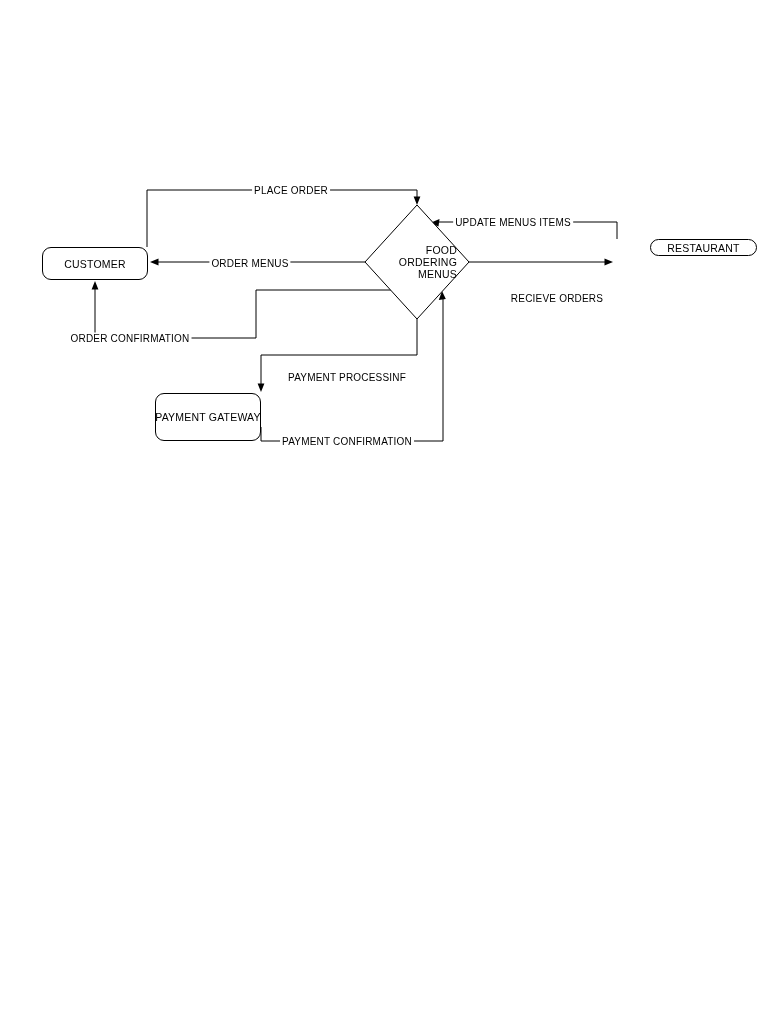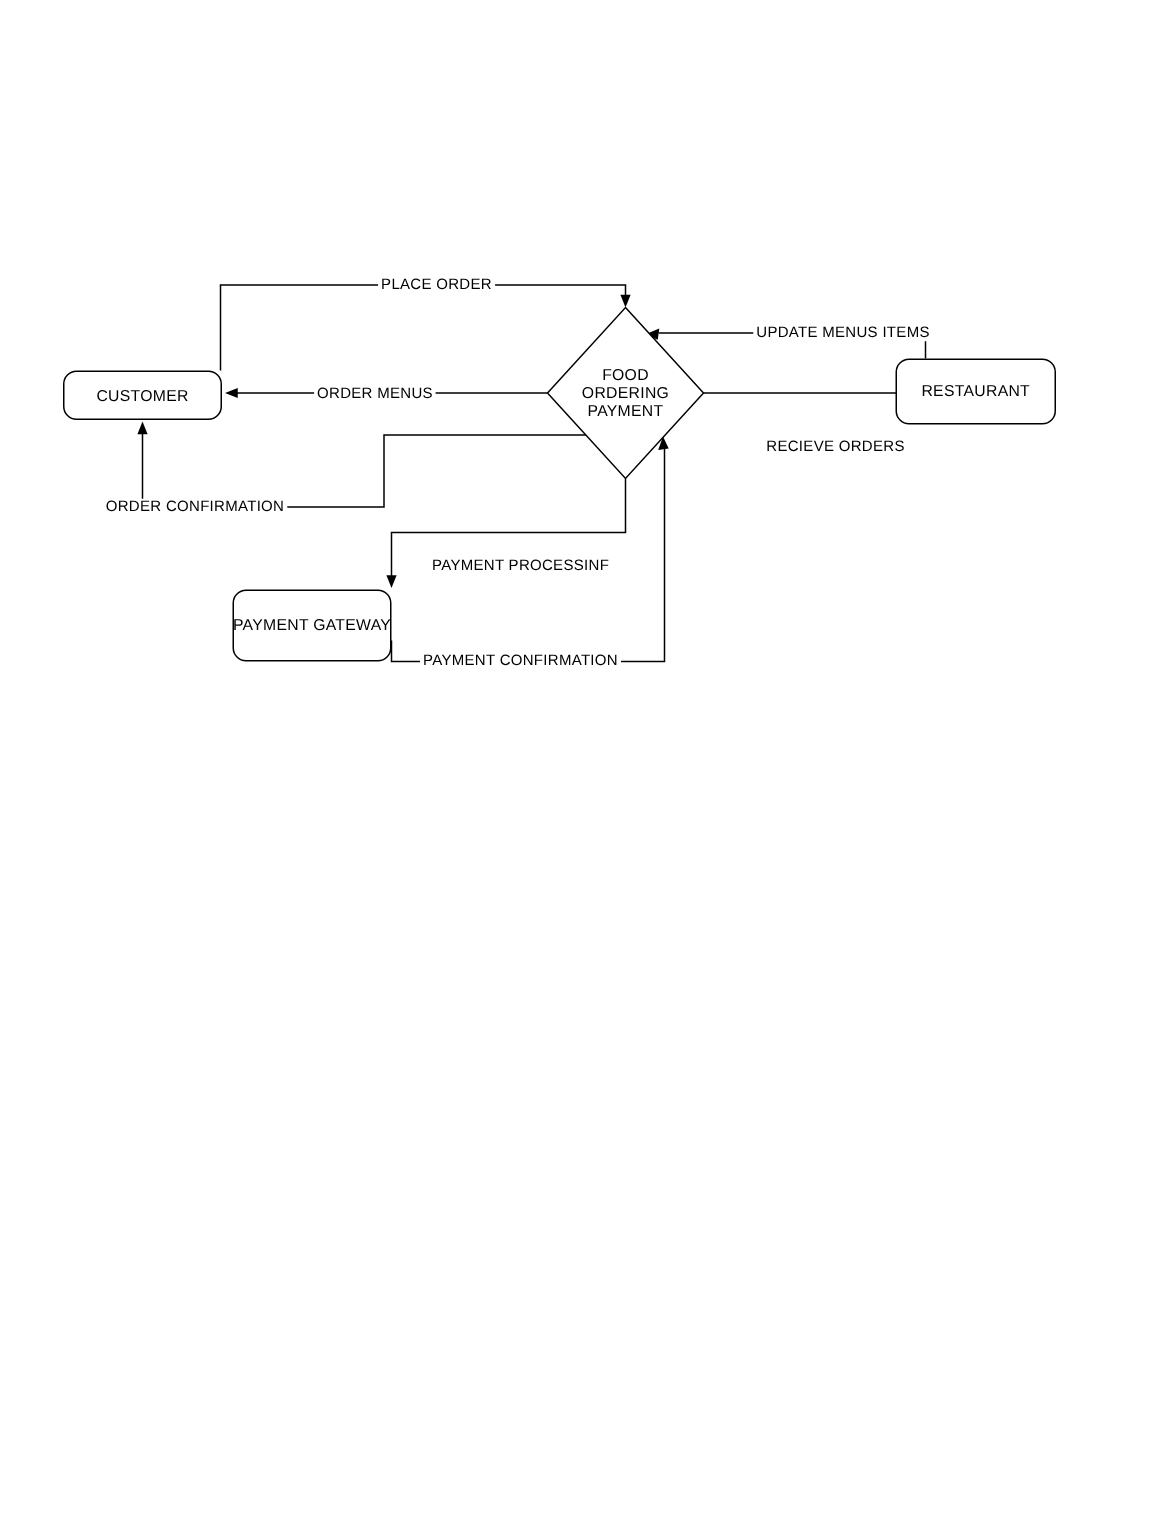--- a/index.html
+++ b/index.html
@@ -25,27 +25,27 @@
     display: flex;
     align-items: center;
     justify-content: center;
     text-align: center;
     font-size: 10.5px;
     letter-spacing: 0.2px;
     color: #000000;
     white-space: nowrap;
   }
   .node-customer        { left: 42px;  top: 247px; width: 106px; height: 33px; text-align: right; }
-  .node-restaurant      { left: 597px; top: 239px; width: 107px; height: 44px; }
+  .node-restaurant      { left: 650px; top: 239px; width: 107px; height: 17px; }
   .node-payment-gateway { left: 155px; top: 393px; width: 106px; height: 48px; }
   .diamond-label {
     position: absolute;
     left: 377px; top: 244px;
     width: 80px;
-    text-align: center;
+    text-align: right;
     font-size: 10.5px;
     letter-spacing: 0.2px;
     line-height: 12px;
     color: #000000;
   }
   .edge-label {
     position: absolute;
     transform: translate(-50%, -50%);
     background: #ffffff;
     padding: 0 2px;
@@ -55,21 +55,21 @@
     color: #000000;
   }
   .edge-label.below-line {
     transform: none;
     background: transparent;
     padding: 16px;
   }
   .lbl-place-order          { left: 269px; top: 190px; margin-left: 22px; }
   .lbl-show-menus           { left: 250px; top: 263px; }
   .lbl-order-confirmation   { left: 130px; top: 338px; text-align: center; }
-  .lbl-update-menus-items   { left: 562px; top: 222px; }
+  .lbl-update-menus-items   { left: 513px; top: 222px; }
   .lbl-recieve-orders       { left: 557px; top: 263px; margin-top: 35px; }
   .lbl-payment-confirmation { left: 347px; top: 441px; }
   .lbl-payment-processinf   { left: 272px; top: 356px; }
 </style>
 </head>
 <body>
 
 <div class="canvas">
 
   <svg class="wires" viewBox="0 0 768 1024" xmlns="http://www.w3.org/2000/svg">
@@ -104,21 +104,21 @@
   <div class="node node-restaurant">
     <span>RESTAURANT</span>
   </div>
   <div class="node node-payment-gateway">
     <span>PAYMENT GATEWAY</span>
   </div>
 
   <div class="diamond-label">
     <div>FOOD</div>
     <div>ORDERING</div>
-    <div>PAYMENT</div>
+    <div>MENUS</div>
   </div>
 
   <span class="edge-label lbl-place-order">PLACE ORDER</span>
   <span class="edge-label lbl-show-menus">ORDER MENUS</span>
   <span class="edge-label lbl-order-confirmation">ORDER CONFIRMATION</span>
   <span class="edge-label lbl-update-menus-items">UPDATE MENUS ITEMS</span>
   <span class="edge-label lbl-recieve-orders">RECIEVE ORDERS</span>
   <span class="edge-label below-line lbl-payment-processinf">PAYMENT PROCESSINF</span>
   <span class="edge-label lbl-payment-confirmation">PAYMENT CONFIRMATION</span>
 

